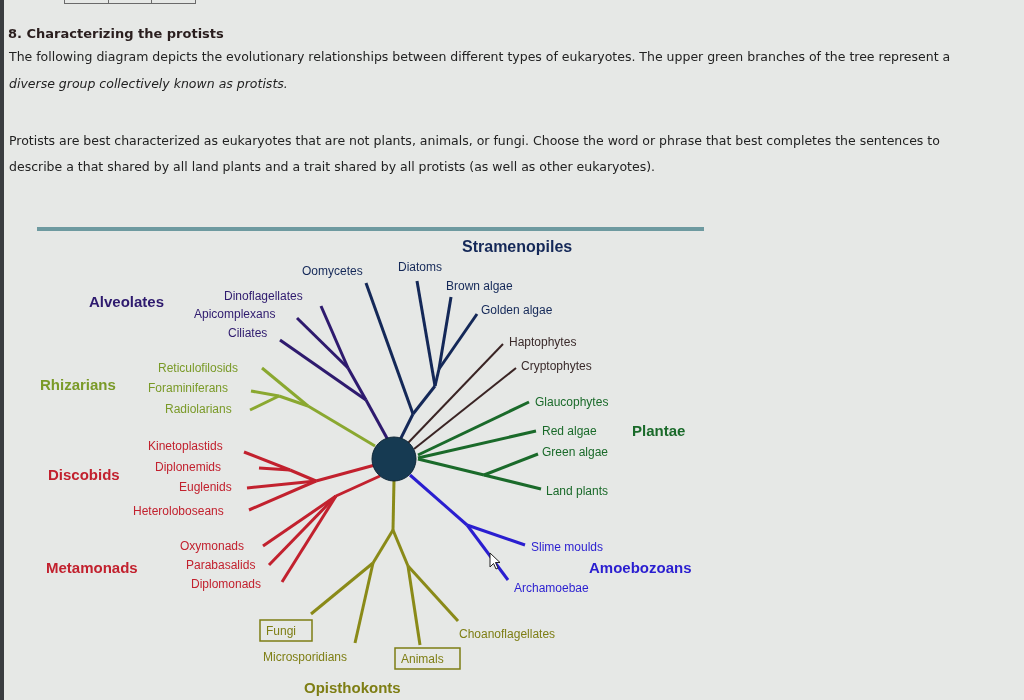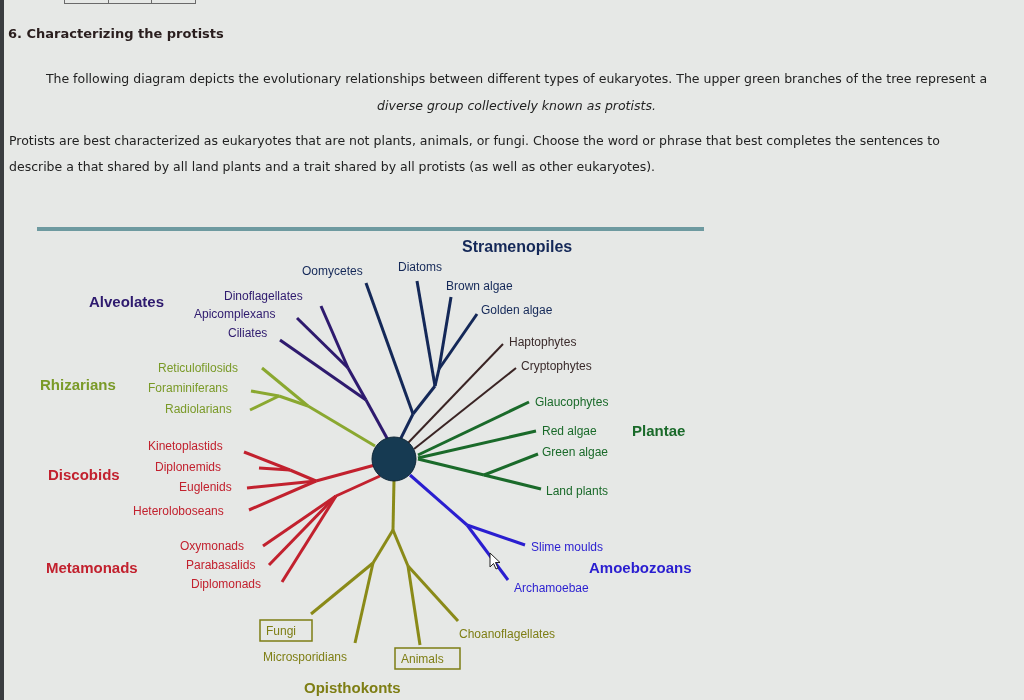--- a/index.html
+++ b/index.html
@@ -22,40 +22,40 @@
   .top-tabs span:last-child { border-right: none; }
   .q-title {
     position: absolute; left: 8px; top: 26px;
     font-size: 13px; font-weight: bold; color: #2a1e1e;
     margin: 0;
   }
   .para {
     position: absolute; left: 9px; font-size: 12.5px; color: #222;
     line-height: 22px; white-space: nowrap; margin: 0;
   }
-  .p1 { top: 68px; width: 1015px; text-align: center; }
+  .p1 { top: 46px; width: 1015px; }
   .p1 .line2 { display: block; margin-top: 5px; font-style: italic; }
   .p2 { top: 130px; }
   .p2 .line2 { display: block; margin-top: 4px; }
   .figure {
     position: absolute; left: 0; top: 0; width: 1024px; height: 700px;
   }
   svg text { font-family: "Liberation Sans", sans-serif; }
 </style>
 </head>
 <body>
 
 <div class="left-edge"></div>
 <div class="top-tabs">
     <span></span>
     <span></span>
     <span></span>
   </div>
 
-<h1 class="q-title">6. Characterizing the protists</h1>
+<h1 class="q-title">8. Characterizing the protists</h1>
 
 <p class="para p1">
   <span>The following diagram depicts the evolutionary relationships between different types of eukaryotes. The upper green branches of the tree represent a</span>
   <span class="line2">diverse group collectively known as protists.</span>
 </p>
 
 <p class="para p2">
   <span>Protists are best characterized as eukaryotes that are not plants, animals, or fungi. Choose the word or phrase that best completes the sentences to</span>
   <span class="line2">describe a that shared by all land plants and a trait shared by all protists (as well as other eukaryotes).</span>
 </p>

